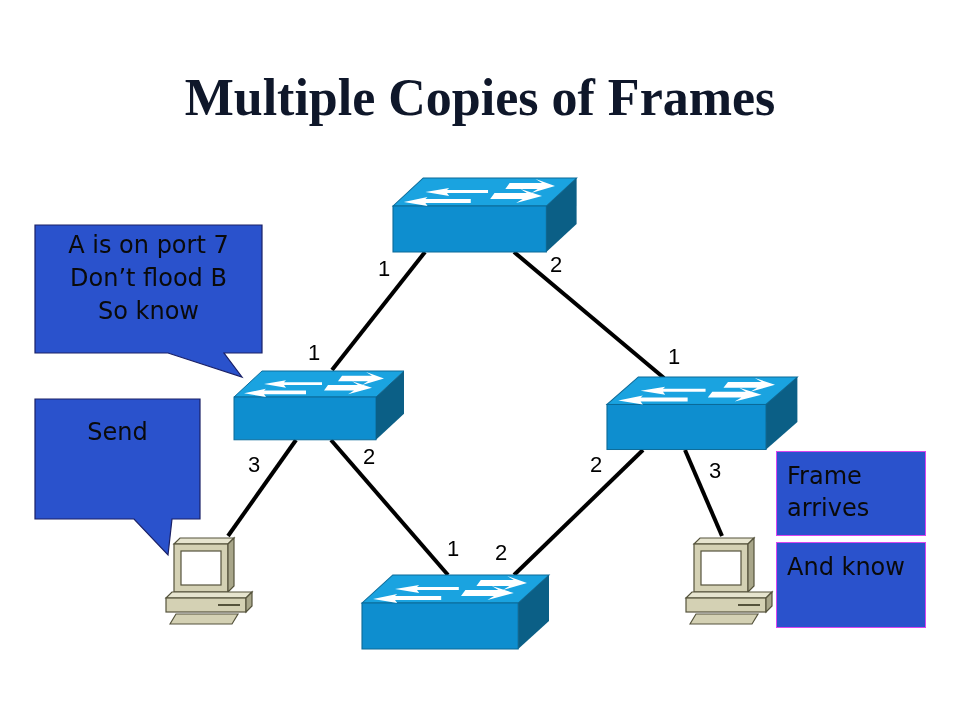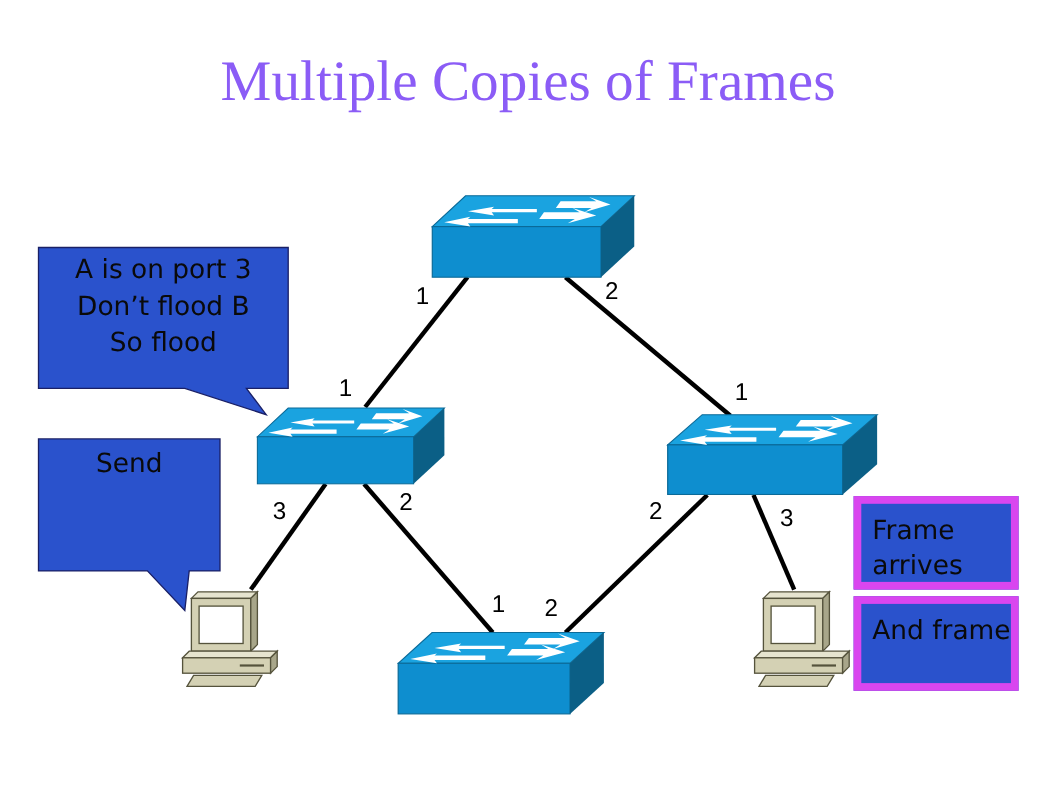--- a/index.html
+++ b/index.html
@@ -1,21 +1,21 @@
 <!DOCTYPE html>
 <html><head>
 <meta charset="utf-8">
 <style>
   html, body { margin: 0; padding: 0; }
   body { width: 960px; height: 720px; background: #ffffff; position: relative; overflow: hidden; font-family: "Liberation Sans", sans-serif; }
-  .title { position: absolute; left: 0; top: 45px; width: 960px; text-align: center; font-family: "Liberation Serif", serif; font-weight: normal; font-size: 52px; color: #8b5cf6; letter-spacing: 0px; }
+  .title { position: absolute; left: 0; top: 68px; width: 960px; text-align: center; font-family: "Liberation Serif", serif; font-weight: bold; font-size: 52px; color: #0f172a; letter-spacing: 0px; }
   svg.diagram { position: absolute; left: 0; top: 0; }
   .port-label { font-family: "Liberation Sans", sans-serif; font-size: 22px; fill: #000; }
   .callout-text { position: absolute; font-family: "DejaVu Sans", sans-serif; color: #0a0a0a; font-size: 24px; line-height: 33px; text-align: center; }
-  .note { position: absolute; background: #2a52cc; border: 7px solid #d946ef; box-sizing: border-box; }
+  .note { position: absolute; background: #2a52cc; border: 1px solid #d946ef; box-sizing: border-box; }
   .note-text { font-family: "DejaVu Sans", sans-serif; color: #0a0a0a; font-size: 24px; line-height: 32px; padding: 8px 0 0 10px; }
 </style>
 </head>
 <body>
 
 <div class="title">Multiple Copies of Frames</div>
 
 <svg class="diagram" width="960" height="720" viewBox="0 0 960 720">
   <defs>
     <g id="switch-shape">
@@ -85,27 +85,27 @@
   <text class="port-label" x="590" y="472">2</text>
   <text class="port-label" x="709" y="478">3</text>
   <text class="port-label" x="447" y="556">1</text>
   <text class="port-label" x="495" y="560">2</text>
 
   <path d="M35,225 L262,225 L262,353 L224,353 L242,377 L168,353 L35,353 Z" fill="#2a52cc" stroke="#1a2066" stroke-width="1.2"></path>
   <path d="M35,399 L200,399 L200,519 L172,519 L168,555 L134,519 L35,519 Z" fill="#2a52cc" stroke="#1a2066" stroke-width="1.2"></path>
 </svg>
 
 <div class="callout-text" style="left:35px; top:229px; width:227px;">
-  <div>A is on port 3</div>
+  <div>A is on port 7</div>
   <div>Don’t flood B</div>
-  <div>So flood</div>
+  <div>So know</div>
 </div>
 
-<div class="callout-text" style="left:35px; top:405px; width:165px;">
+<div class="callout-text" style="left:35px; top:416px; width:165px;">
   <div>Send</div>
 </div>
 
 <div class="note" style="left:776px; top:451px; width:150px; height:85px;">
   <div class="note-text" style="width:110px;">Frame arrives</div>
 </div>
 <div class="note" style="left:776px; top:542px; width:150px; height:86px;">
-  <div class="note-text">And frame</div>
+  <div class="note-text">And know</div>
 </div>
 
 </body></html>

